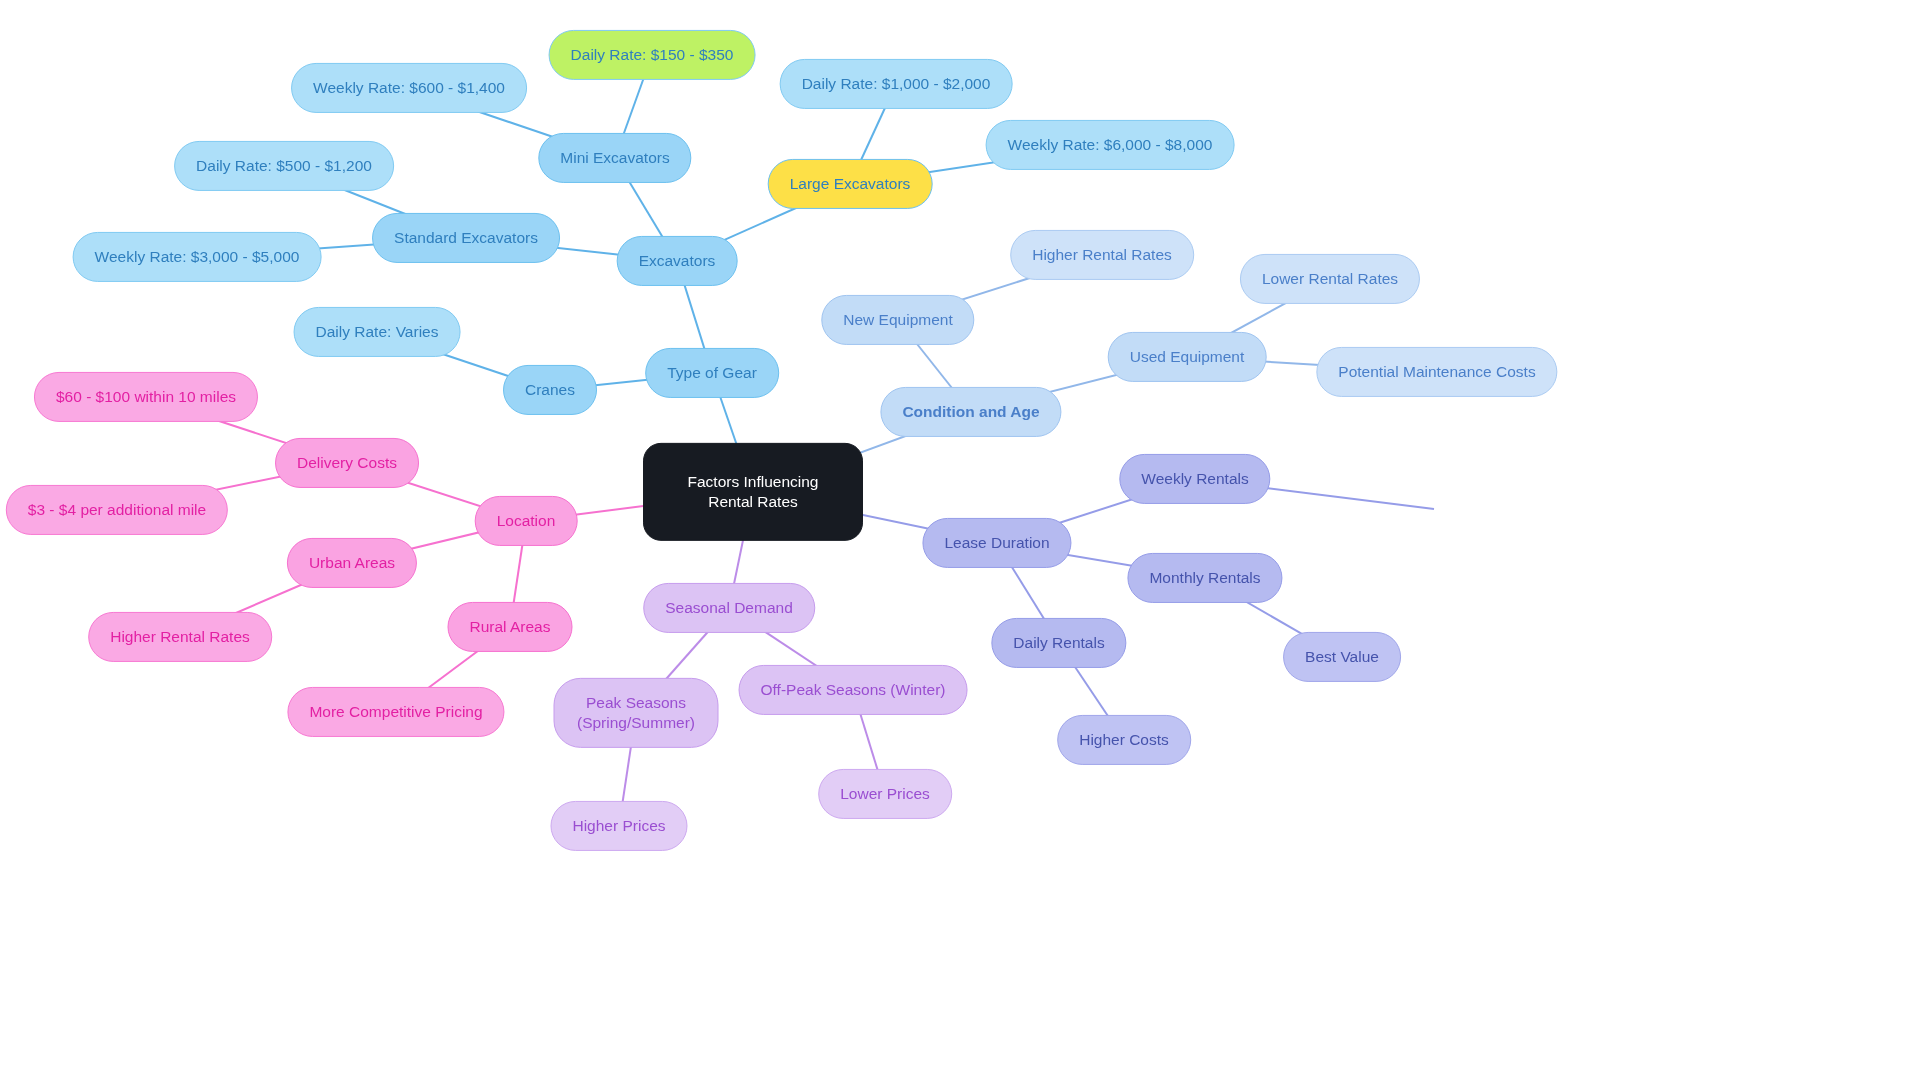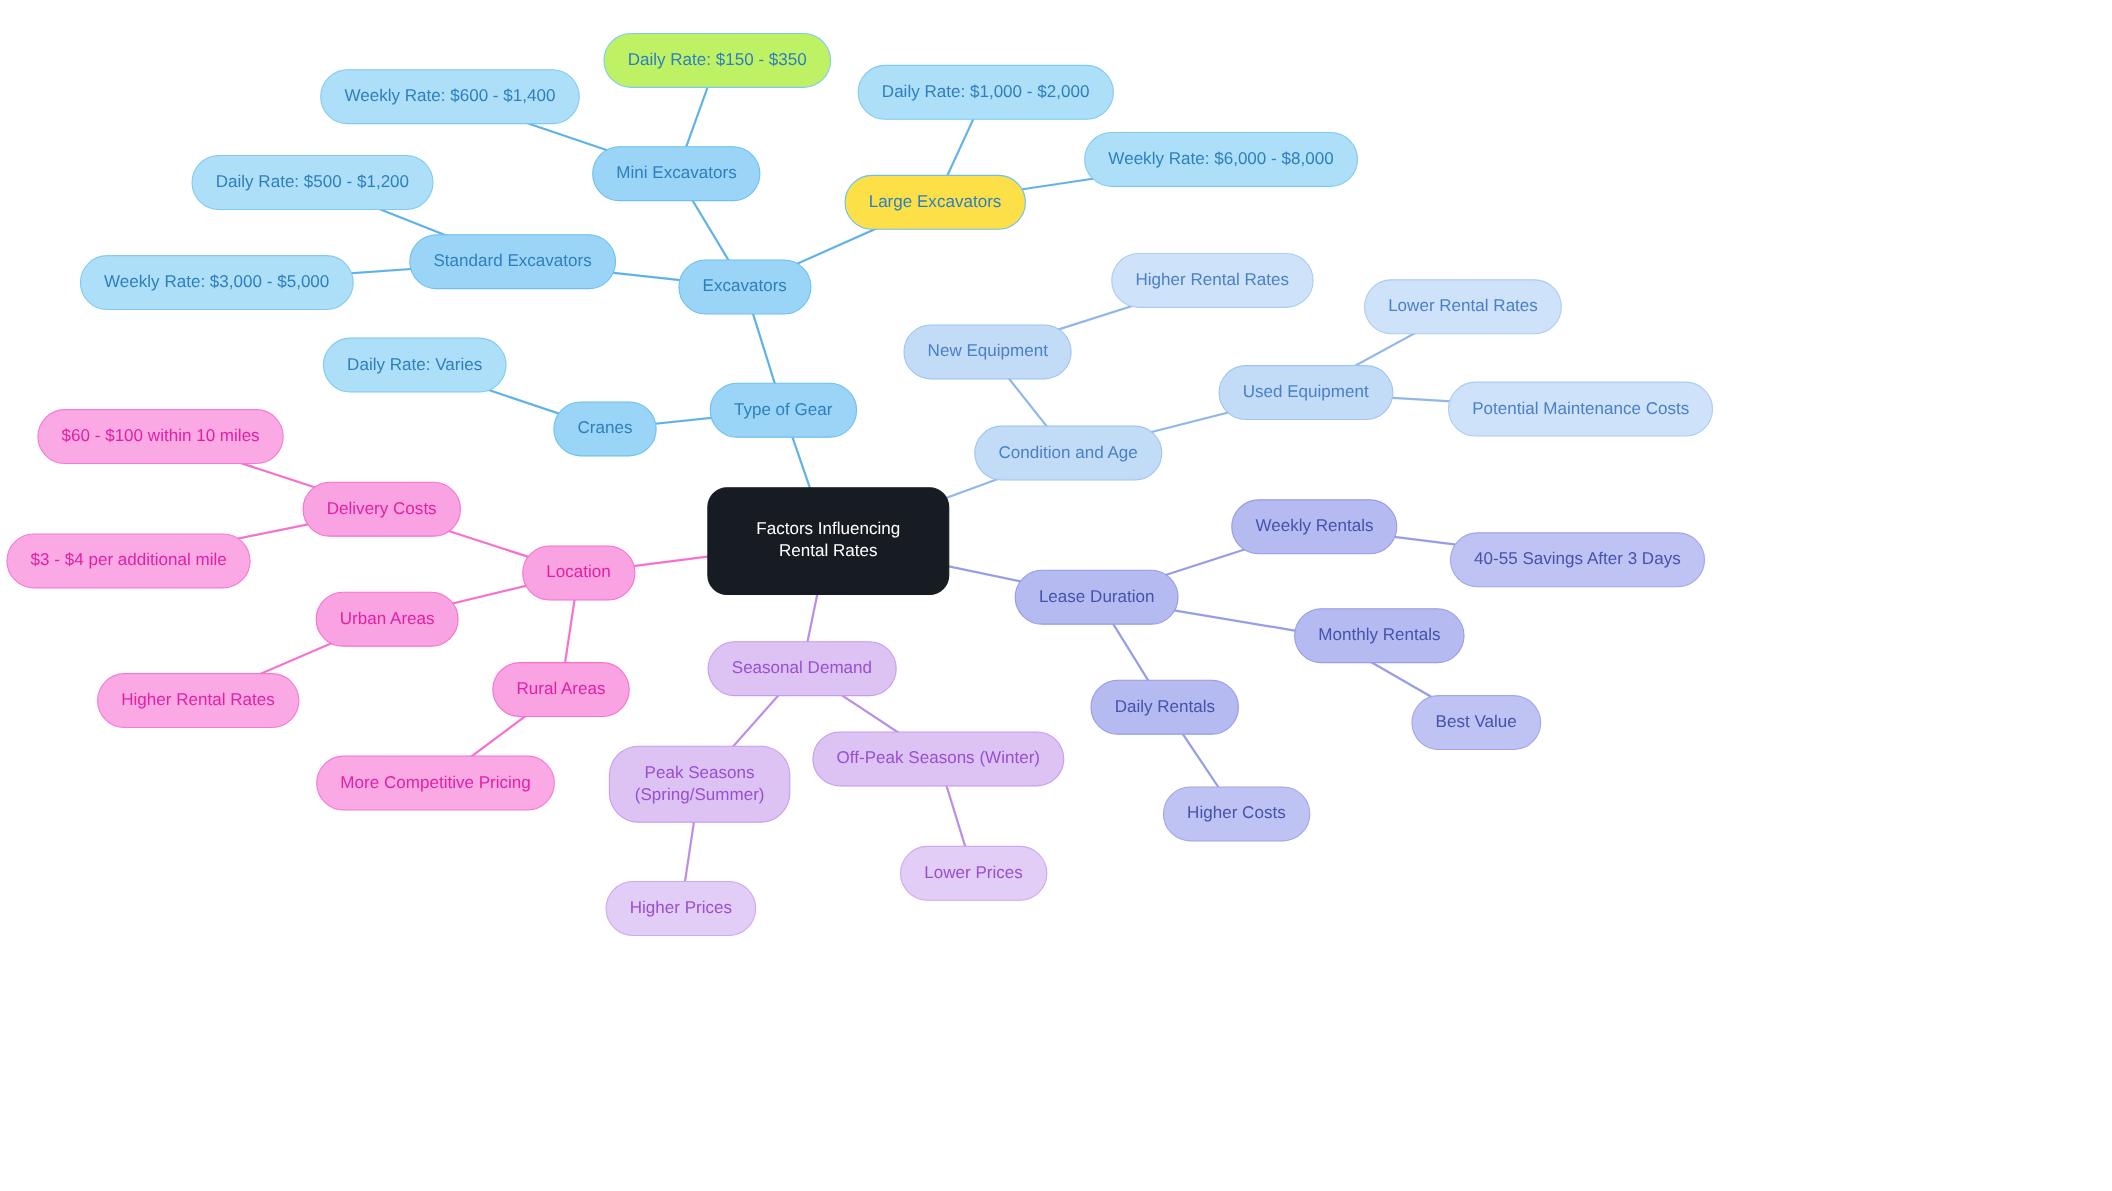--- a/index.html
+++ b/index.html
@@ -86,30 +86,29 @@
     <div class="node" style="left: 652px; top: 55px; background: #bef264; border-color: rgb(128, 202, 242); color: rgb(47, 127, 190);">Daily Rate: $150 - $350</div>
     <div class="node" style="left: 409px; top: 88px; background: rgb(173, 223, 249); border-color: rgb(128, 202, 242); color: rgb(47, 127, 190);">Weekly Rate: $600 - $1,400</div>
     <div class="node" style="left: 466px; top: 238px; background: rgb(154, 213, 247); border-color: rgb(108, 192, 239); color: rgb(47, 127, 190);">Standard Excavators</div>
     <div class="node" style="left: 284px; top: 166px; background: rgb(173, 223, 249); border-color: rgb(128, 202, 242); color: rgb(47, 127, 190);">Daily Rate: $500 - $1,200</div>
     <div class="node" style="left: 197px; top: 257px; background: rgb(173, 223, 249); border-color: rgb(128, 202, 242); color: rgb(47, 127, 190);">Weekly Rate: $3,000 - $5,000</div>
     <div class="node" style="left: 850px; top: 184px; background: #fde047; border-color: rgb(108, 192, 239); color: rgb(47, 127, 190);">Large Excavators</div>
     <div class="node" style="left: 896px; top: 84px; background: rgb(173, 223, 249); border-color: rgb(128, 202, 242); color: rgb(47, 127, 190);">Daily Rate: $1,000 - $2,000</div>
     <div class="node" style="left: 1110px; top: 145px; background: rgb(173, 223, 249); border-color: rgb(128, 202, 242); color: rgb(47, 127, 190);">Weekly Rate: $6,000 - $8,000</div>
     <div class="node" style="left: 550px; top: 390px; background: rgb(154, 213, 247); border-color: rgb(108, 192, 239); color: rgb(47, 127, 190);">Cranes</div>
     <div class="node" style="left: 377px; top: 332px; background: rgb(173, 223, 249); border-color: rgb(128, 202, 242); color: rgb(47, 127, 190);">Daily Rate: Varies</div>
-    <div class="node" style="left: 971px; top: 412px; background: rgb(194, 220, 247); border-color: rgb(159, 196, 240); color: rgb(74, 127, 201);">Condition and Age</div>
+    <div class="node" style="left: 971px; top: 412px; background: rgb(194, 220, 247); border-color: rgb(159, 196, 240); color: rgb(74, 127, 201); font-weight: bold;">Condition and Age</div>
     <div class="node" style="left: 898px; top: 320px; background: rgb(194, 220, 247); border-color: rgb(159, 196, 240); color: rgb(74, 127, 201);">New Equipment</div>
     <div class="node" style="left: 1102px; top: 255px; background: rgb(206, 226, 249); border-color: rgb(171, 203, 242); color: rgb(74, 127, 201);">Higher Rental Rates</div>
     <div class="node" style="left: 1187px; top: 357px; background: rgb(194, 220, 247); border-color: rgb(159, 196, 240); color: rgb(74, 127, 201);">Used Equipment</div>
     <div class="node" style="left: 1330px; top: 279px; background: rgb(206, 226, 249); border-color: rgb(171, 203, 242); color: rgb(74, 127, 201);">Lower Rental Rates</div>
     <div class="node" style="left: 1437px; top: 372px; background: rgb(206, 226, 249); border-color: rgb(171, 203, 242); color: rgb(74, 127, 201);">Potential Maintenance Costs</div>
     <div class="node" style="left: 997px; top: 543px; background: rgb(181, 186, 240); border-color: rgb(149, 156, 232); color: rgb(69, 83, 172);">Lease Duration</div>
     <div class="node" style="left: 1195px; top: 479px; background: rgb(181, 186, 240); border-color: rgb(149, 156, 232); color: rgb(69, 83, 172);">Weekly Rentals</div>
-    <div class="node" style="left: 1434px; top: 509px; background: rgb(191, 195, 243); border-color: rgb(160, 166, 234); color: rgb(69, 83, 172);">40-55 Savings After 3 Days</div>
-    <div class="node" style="left: 1254px; top: 578px; background: rgb(181, 186, 240); border-color: rgb(149, 156, 232); color: rgb(69, 83, 172);">Monthly Rentals</div>
+    <div class="node" style="left: 1205px; top: 578px; background: rgb(181, 186, 240); border-color: rgb(149, 156, 232); color: rgb(69, 83, 172);">Monthly Rentals</div>
     <div class="node" style="left: 1342px; top: 657px; background: rgb(191, 195, 243); border-color: rgb(160, 166, 234); color: rgb(69, 83, 172);">Best Value</div>
     <div class="node" style="left: 1059px; top: 643px; background: rgb(181, 186, 240); border-color: rgb(149, 156, 232); color: rgb(69, 83, 172);">Daily Rentals</div>
     <div class="node" style="left: 1124px; top: 740px; background: rgb(191, 195, 243); border-color: rgb(160, 166, 234); color: rgb(69, 83, 172);">Higher Costs</div>
     <div class="node" style="left: 729px; top: 608px; background: rgb(220, 195, 244); border-color: rgb(198, 156, 237); color: rgb(154, 78, 209);">Seasonal Demand</div>
     <div class="node wrap" style="left: 636px; top: 713px; background: rgb(220, 195, 244); border-color: rgb(198, 156, 237); color: rgb(154, 78, 209); max-width: 165px;">Peak Seasons (Spring/Summer)</div>
     <div class="node" style="left: 619px; top: 826px; background: rgb(226, 205, 246); border-color: rgb(205, 169, 240); color: rgb(154, 78, 209);">Higher Prices</div>
     <div class="node" style="left: 853px; top: 690px; background: rgb(220, 195, 244); border-color: rgb(198, 156, 237); color: rgb(154, 78, 209);">Off-Peak Seasons (Winter)</div>
     <div class="node" style="left: 885px; top: 794px; background: rgb(226, 205, 246); border-color: rgb(205, 169, 240); color: rgb(154, 78, 209);">Lower Prices</div>
     <div class="node" style="left: 526px; top: 521px; background: rgb(250, 163, 226); border-color: rgb(246, 113, 207); color: rgb(227, 32, 163);">Location</div>
     <div class="node" style="left: 347px; top: 463px; background: rgb(250, 163, 226); border-color: rgb(246, 113, 207); color: rgb(227, 32, 163);">Delivery Costs</div>

